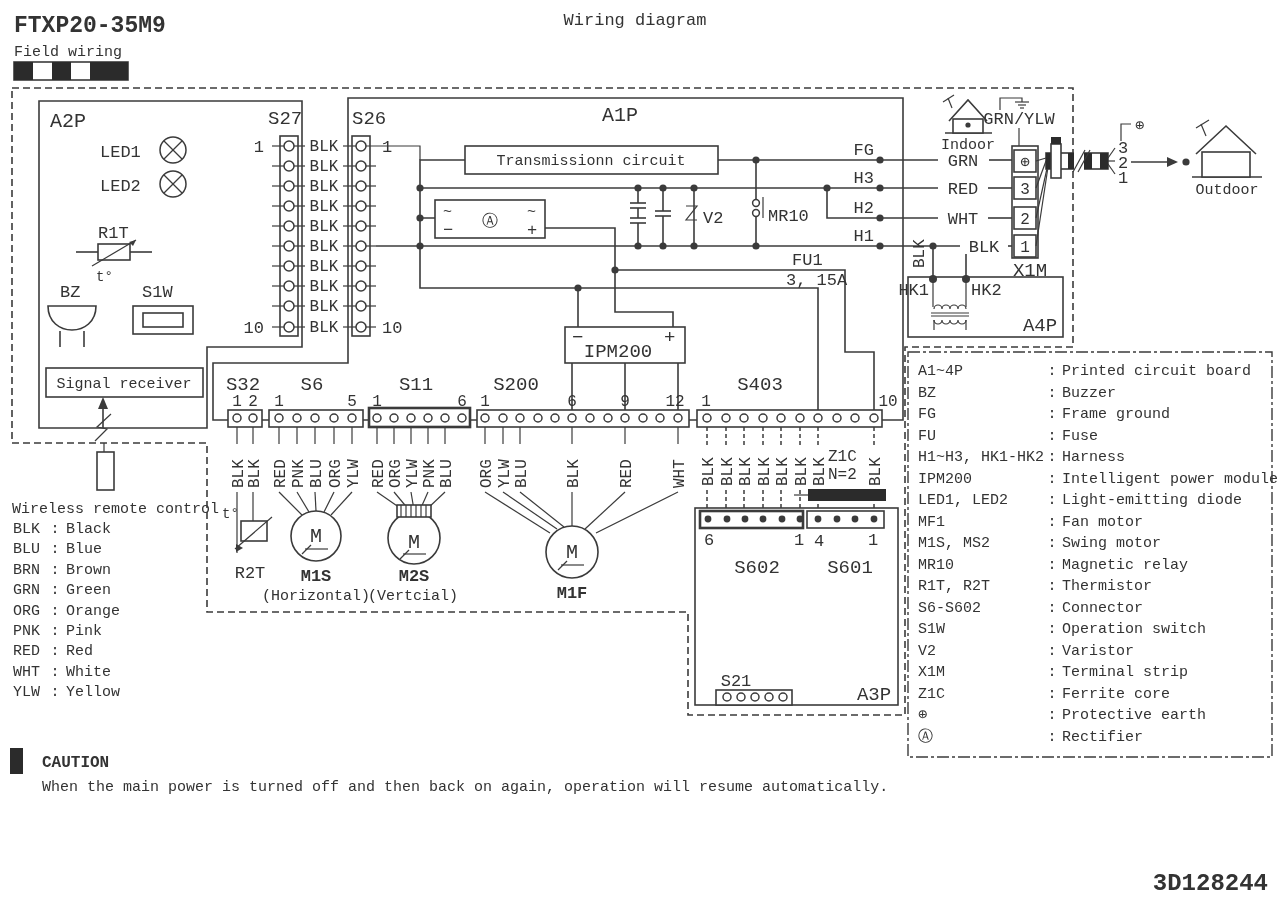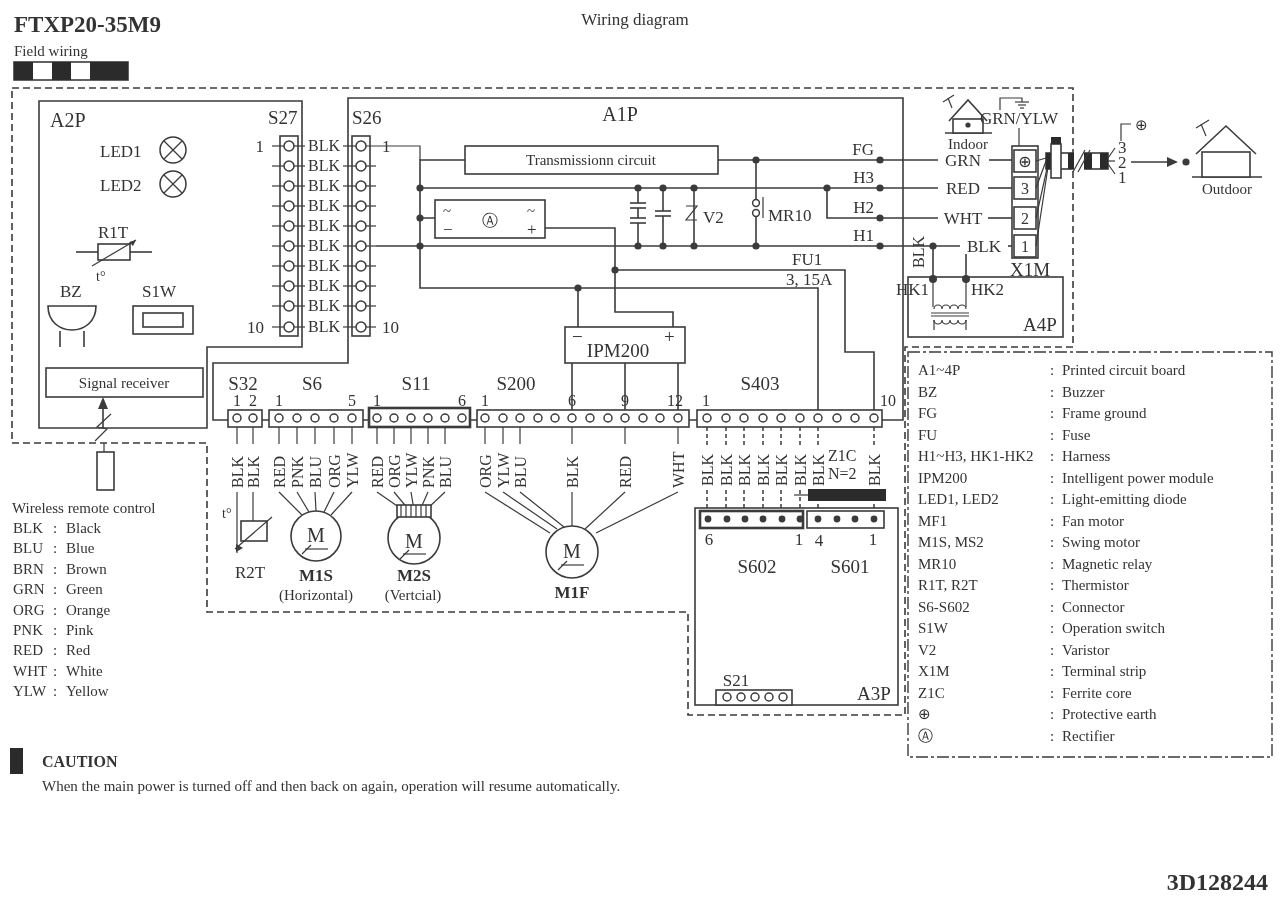--- a/index.html
+++ b/index.html
@@ -1,17 +1,17 @@
 <!DOCTYPE html>
 <html><head>
 <meta charset="utf-8">
 <style>
   html,body{margin:0;padding:0;background:#fff;}
   .page{position:relative;width:1252px;height:902px;background:#fff;
-        font-family:Liberation Serif, serif;}
+        font-family:Liberation Mono, monospace;}
   svg text{fill:#333;}
   .ln{stroke:#3b3b3b;stroke-width:1.6;fill:none;}
   .lnthin{stroke:#3b3b3b;stroke-width:1.2;fill:none;}
   .boxw{fill:#fff;stroke:#3b3b3b;stroke-width:1.6;}
   .boxthick{fill:#fff;stroke:#3b3b3b;stroke-width:2.6;}
   .dot{fill:#3b3b3b;stroke:none;}
   .pin{fill:#fff;stroke:#3b3b3b;stroke-width:1.5;}
   .pinf{fill:#3b3b3b;stroke:none;}
   .dash{stroke:#3b3b3b;stroke-width:1.6;fill:none;stroke-dasharray:7 4;}
   .dashw{stroke:#3b3b3b;stroke-width:1.5;fill:none;stroke-dasharray:4 3;}

